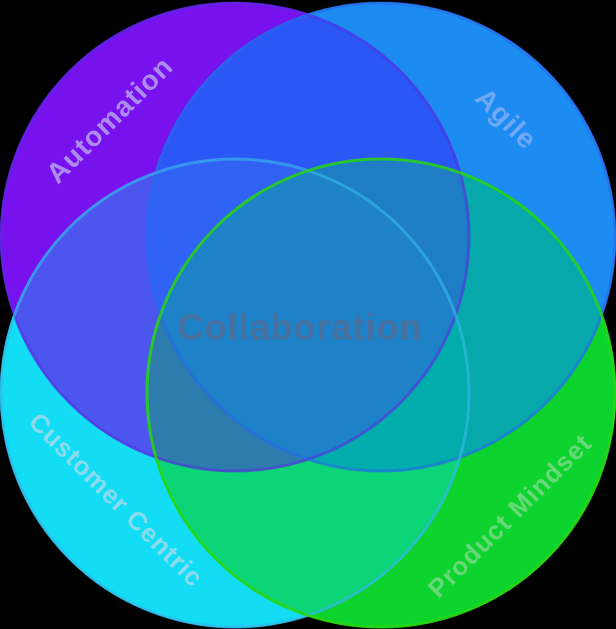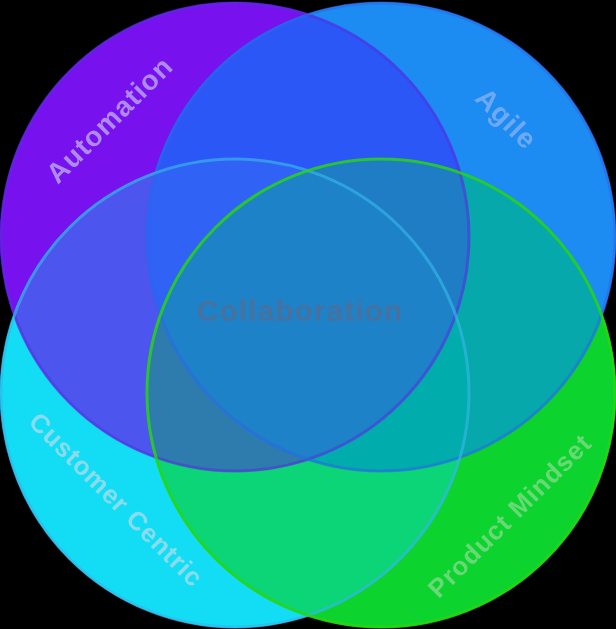--- a/index.html
+++ b/index.html
@@ -30,21 +30,21 @@
   }
   .lbl-customer {
     left: 116px; top: 500px; font-size: 26px;
     transform: translate(-50%,-50%) rotate(45deg);
   }
   .lbl-product {
     left: 510px; top: 516px; font-size: 26px;
     transform: translate(-50%,-50%) rotate(-45deg);
   }
   .lbl-collab {
-    left: 300px; top: 311px; font-size: 30px;
+    left: 300px; top: 328px; font-size: 36px;
     transform: translate(-50%,-50%);
   }
 </style>
 </head>
 <body>
 
 <div class="stage">
   <svg width="616" height="629" viewBox="0 0 616 629">
     <defs>
       <clipPath id="cpP">

